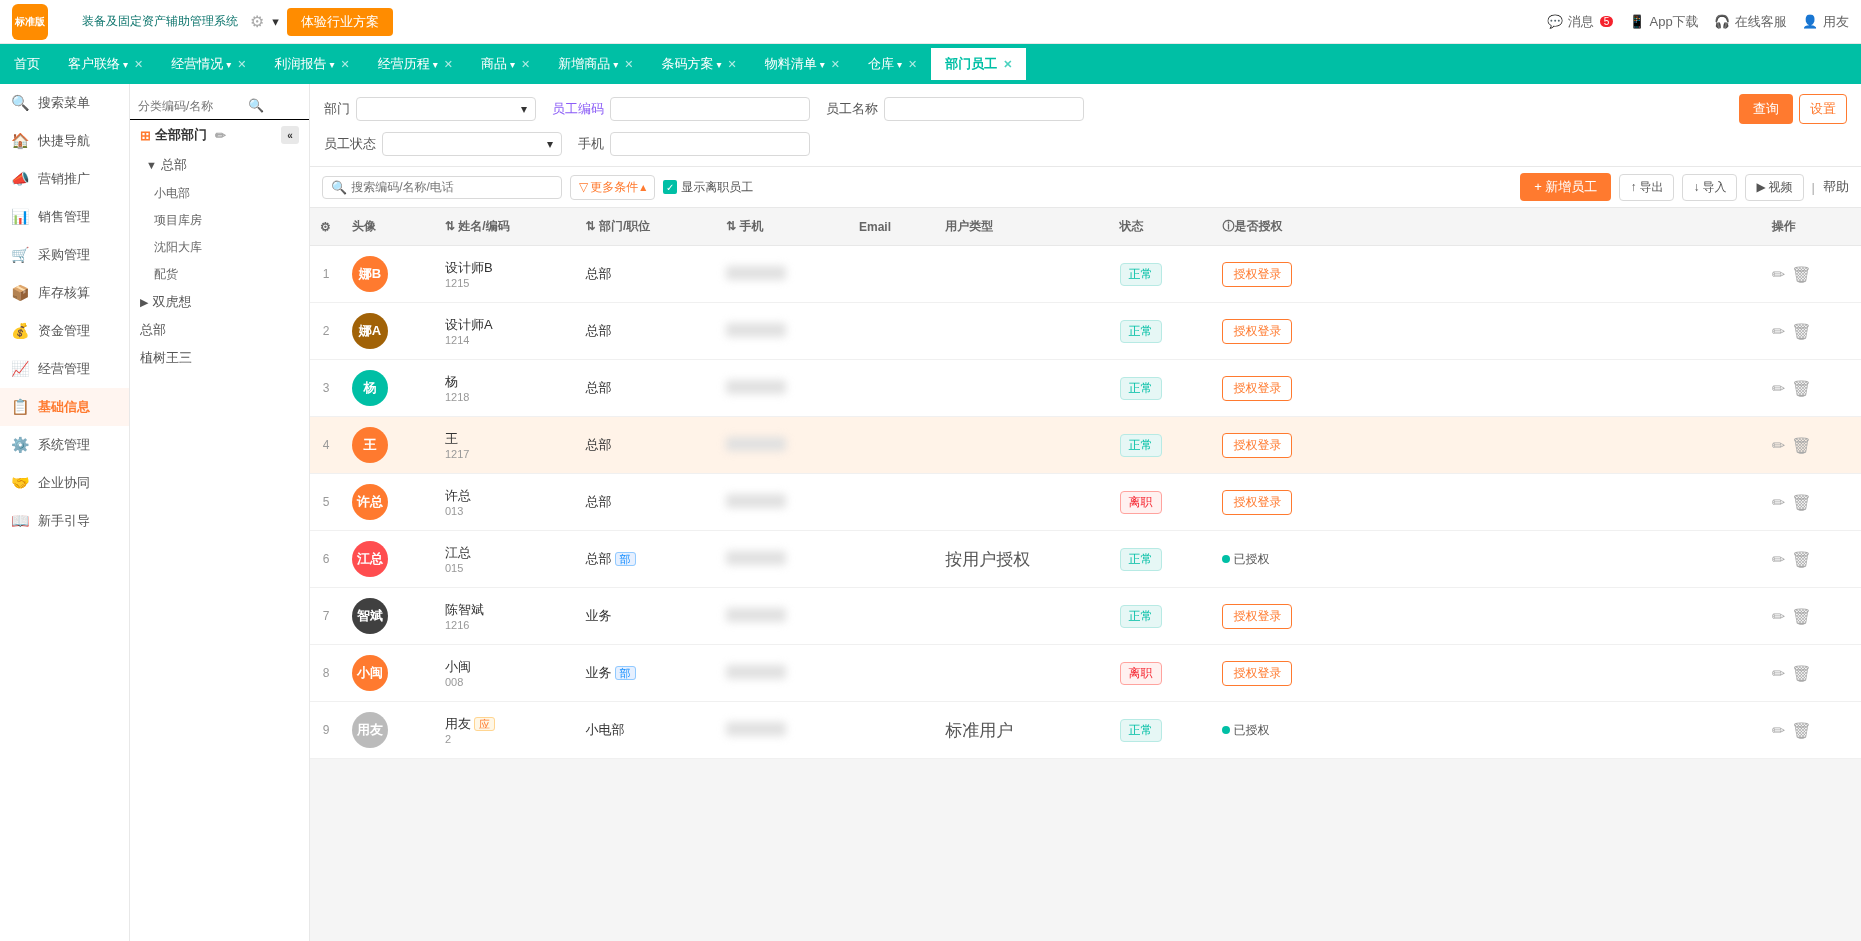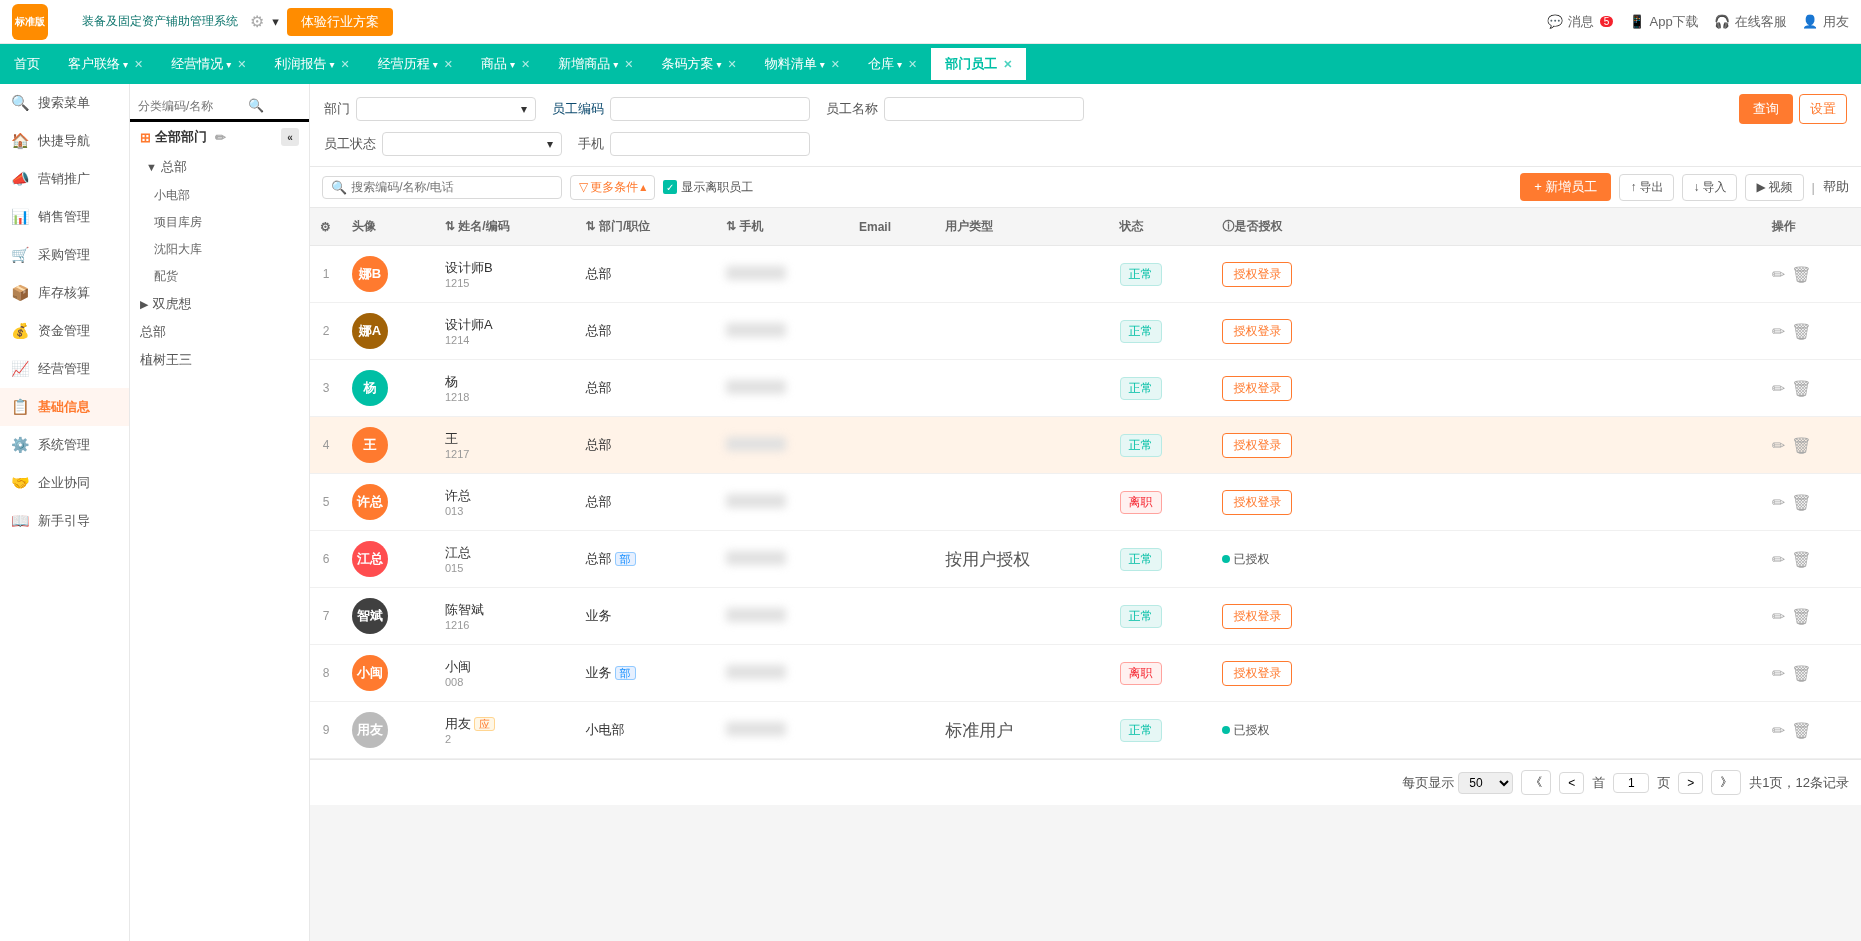--- a/index.html
+++ b/index.html
@@ -26,21 +26,21 @@
 
     
     .main-layout { display: flex; height: calc(100vh - 84px); }
     .sidebar { width: 130px; background: #fff; border-right: 1px solid #e8e8e8; overflow-y: auto; flex-shrink: 0; }
     .sidebar-item { display: flex; align-items: center; padding: 10px 12px; cursor: pointer; font-size: 13px; color: #555; gap: 8px; }
     .sidebar-item.active { background: #fff5f0; color: #ff7a2f; font-weight: bold; }
     .sidebar-icon { width: 18px; height: 18px; display: flex; align-items: center; justify-content: center; font-size: 15px; }
 
     
     .dept-panel { width: 180px; background: #fff; border-right: 1px solid #e8e8e8; flex-shrink: 0; padding: 8px 0; }
-    .dept-search { display: flex; align-items: center; border-bottom: 3px solid #000000; padding: 6px 8px; }
+    .dept-search { display: flex; align-items: center; border-bottom: 1px solid #000000; padding: 6px 8px; }
     .dept-search input { border: none; outline: none; font-size: 12px; width: 120px; }
     .dept-header { display: flex; align-items: center; padding: 6px 10px; font-size: 13px; font-weight: bold; color: #333; gap: 4px; }
     .dept-group { padding: 6px 10px; font-size: 13px; color: #555; cursor: pointer; font-weight: bold; }
     .dept-group-item { padding: 5px 10px 5px 24px; font-size: 12px; color: #666; cursor: pointer; }
     .collapse-btn { width: 18px; height: 18px; background: #e8e8e8; border-radius: 3px; display: flex; align-items: center; justify-content: center; cursor: pointer; font-size: 10px; margin-left: auto; }
 
     
     .table-area { flex: 1; overflow: auto; padding: 0; }
     .btn-add { background: #ff7a2f; color: #fff; border: none; border-radius: 4px; padding: 5px 14px; cursor: pointer; font-size: 13px; display: flex; align-items: center; gap: 4px; }
     .btn-outline { background: #fff; color: #555; border: 1px solid #d9d9d9; border-radius: 4px; padding: 4px 10px; cursor: pointer; font-size: 12px; display: flex; align-items: center; gap: 3px; }
@@ -272,21 +272,21 @@
       <div style="background:#fff;padding:10px 14px;border-bottom:1px solid #e8e8e8;">
         <div style="display:flex;align-items:center;gap:16px;margin-bottom:8px;">
           <div style="display:flex;align-items:center;gap:6px;">
             <span style="font-size:13px;color:#555;white-space:nowrap;">部门</span>
             <div class="filter-select" style="min-width:180px;">
               <span></span>
               <span>▾</span>
             </div>
           </div>
           <div style="display:flex;align-items:center;gap:6px;">
-            <span style="font-size:13px;color:#0c4a6e;white-space:nowrap;">员工编码</span>
+            <span style="font-size:13px;color:#8b5cf6;white-space:nowrap;">员工编码</span>
             <input class="filter-input" type="text" style="width: 200px;">
           </div>
           <div style="display:flex;align-items:center;gap:6px;">
             <span style="font-size:13px;color:#555;white-space:nowrap;">员工名称</span>
             <input class="filter-input" type="text" style="width: 200px;">
           </div>
           <div style="margin-left:auto;display:flex;gap:6px;">
             <button class="btn-query">查询</button>
             <button class="btn-set">设置</button>
           </div>
@@ -626,33 +626,16 @@
     <td>
       <div class="action-btns">
         <span class="action-btn" title="编辑">✏</span>
         <span class="action-btn" title="删除">🗑</span>
       </div>
     </td>
   </tr>
             </tbody>
         </table>
 
-        <div class="pagination">
-          <div class="page-size">
-            <span>每页显示</span>
-            <select class="page-select">
-              <option>50</option>
-              <option>100</option>
-            </select>
-          </div>
-          <button class="page-btn">《</button>
-          <button class="page-btn">&lt;</button>
-          <span>首</span>
-          <input type="text" class="page-input" value="1" style="">
-          <span>页</span>
-          <button class="page-btn">&gt;</button>
-          <button class="page-btn">》</button>
-          <span>共1页，12条记录</span>
-        </div>
       </div>
     </div>
   </div>
 </div>
 
 </body></html>

